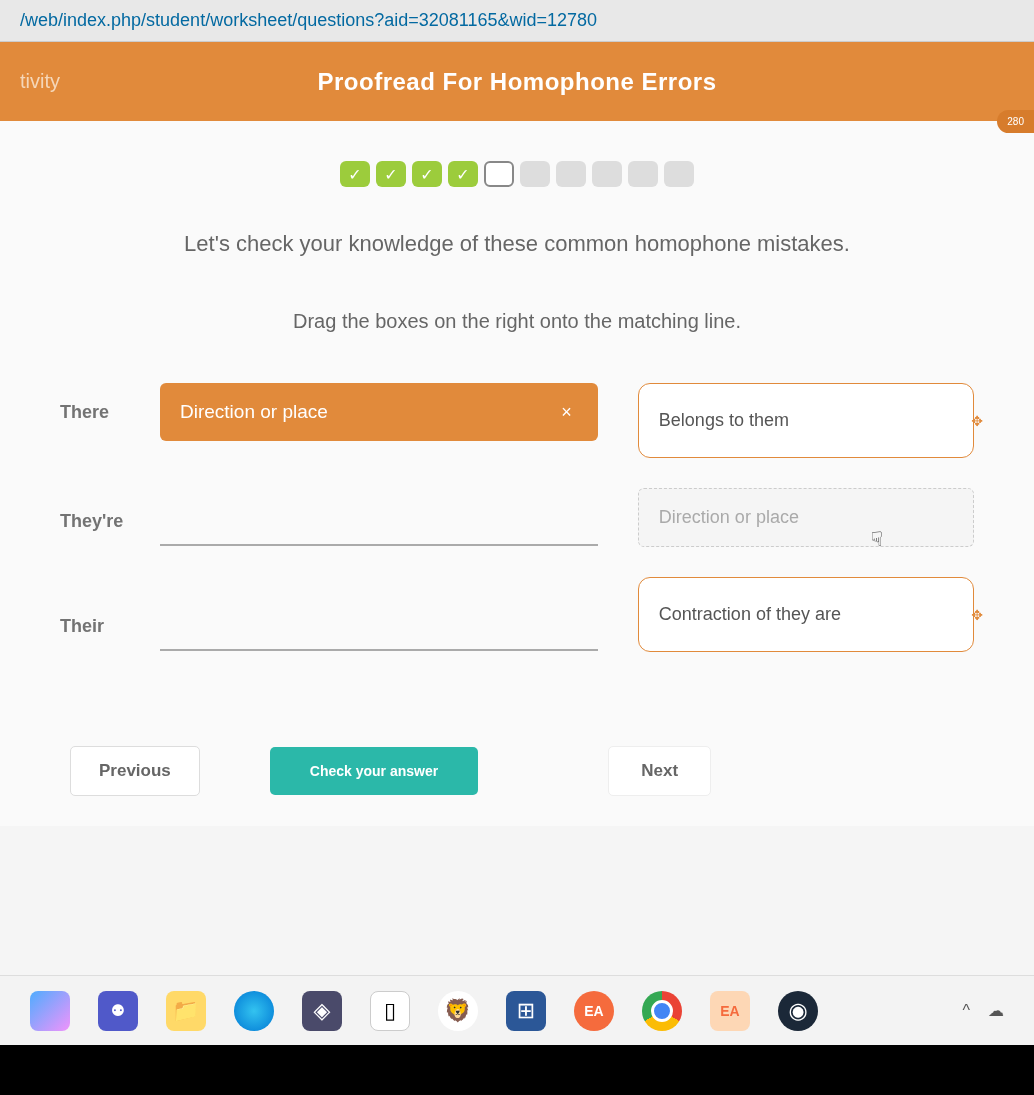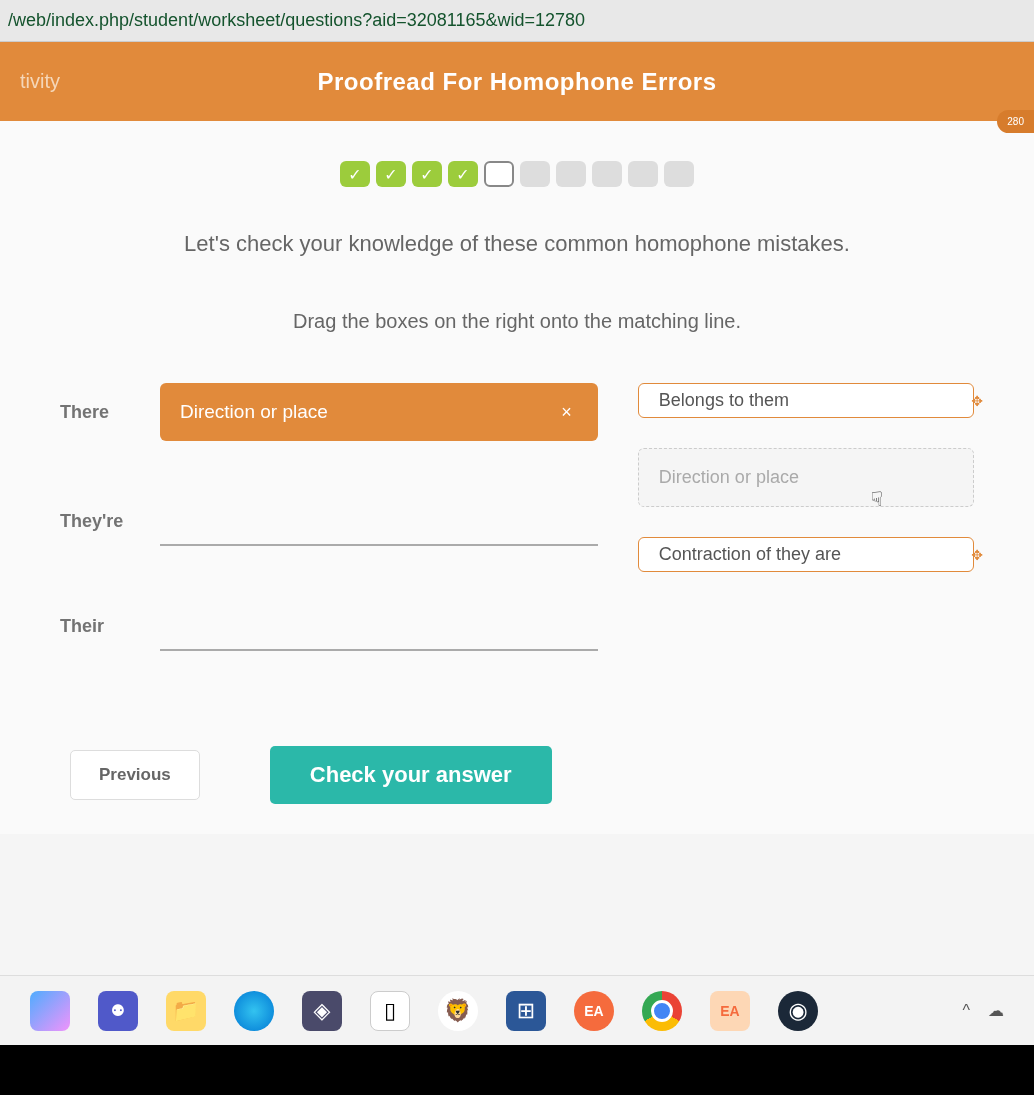--- a/index.html
+++ b/index.html
@@ -6,22 +6,22 @@
     body {
       font-family: -apple-system, BlinkMacSystemFont, "Segoe UI", Arial, sans-serif;
       background: #f5f5f5;
       width: 1034px;
       height: 1095px;
       overflow: hidden;
       position: relative;
     }
     .url-bar {
       background: #e8e8e8;
-      color: #14532d;
-      padding: 10px 8px;
+      color: #0369a1;
+      padding: 10px 20px;
       font-size: 18px;
       border-bottom: 1px solid #ccc;
       white-space: nowrap;
       overflow: hidden;
     }
     .header-bar {
       background: #e18a3b;
       color: #fff;
       display: flex;
       align-items: center;
@@ -146,22 +146,22 @@
     .dropped-close {
       color: #fff;
       font-size: 18px;
       cursor: pointer;
       padding: 0 6px;
     }
     .drag-item {
       border: 1.5px solid #e18a3b;
       background: #fff;
       color: #555;
-      padding: 6px 20px;
-      border-radius: 6px;
+      padding: 26px 20px;
+      border-radius: 12px;
       font-size: 18px;
       position: relative;
       cursor: grab;
     }
     .drag-item-ghost {
       border: 1.5px dashed #ccc;
       background: #f5f5f5;
       color: #aaa;
       padding: 18px 20px;
       border-radius: 6px;
@@ -199,21 +199,21 @@
       font-size: 17px;
       font-weight: 700;
       cursor: pointer;
     }
     .btn-check {
       background: #2bb8a9;
       border: none;
       color: #fff;
       padding: 16px 40px;
       border-radius: 5px;
-      font-size: 22px;
+      font-size: 14px;
       font-weight: 600;
       cursor: pointer;
     }
     .btn-next {
       background: #fff;
       border: 1px solid #eee;
       color: #666;
       padding: 14px 32px;
       border-radius: 5px;
       font-size: 17px;
@@ -348,20 +348,21 @@
       <div class="drag-item">
         <span>Contraction of they are</span>
         <span class="drag-handle">✥</span>
       </div>
     </div>
   </div>
 
   <div class="button-row">
     <button class="btn-previous">Previous</button>
     <button class="btn-check">Check your answer</button>
+    <button class="btn-next">Next</button>
   </div>
 
 </div>
 
 <div class="taskbar">
   <div class="taskbar-icon tb-copilot"></div>
   <div class="taskbar-icon tb-teams">⚉</div>
   <div class="taskbar-icon tb-folder">📁</div>
   <div class="taskbar-icon tb-edge"></div>
   <div class="taskbar-icon tb-obsidian">◈</div>

